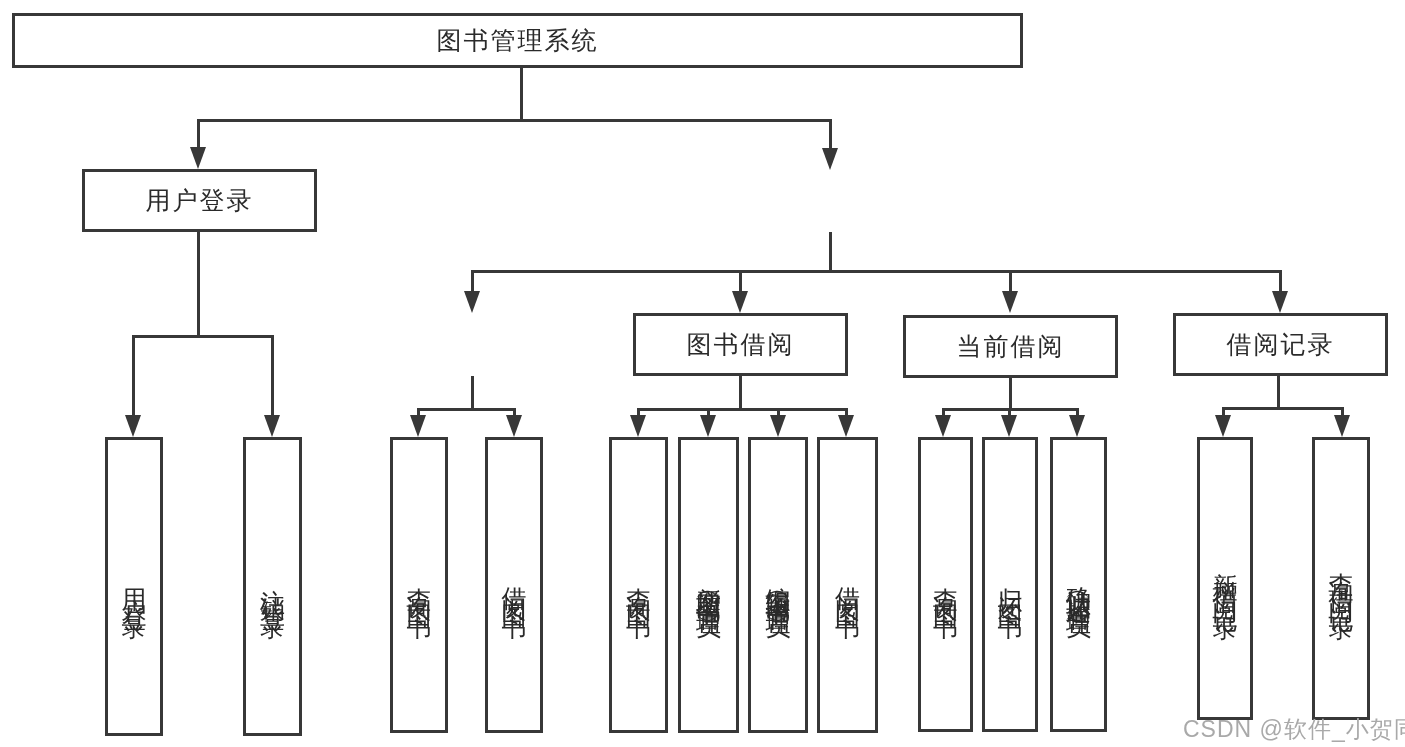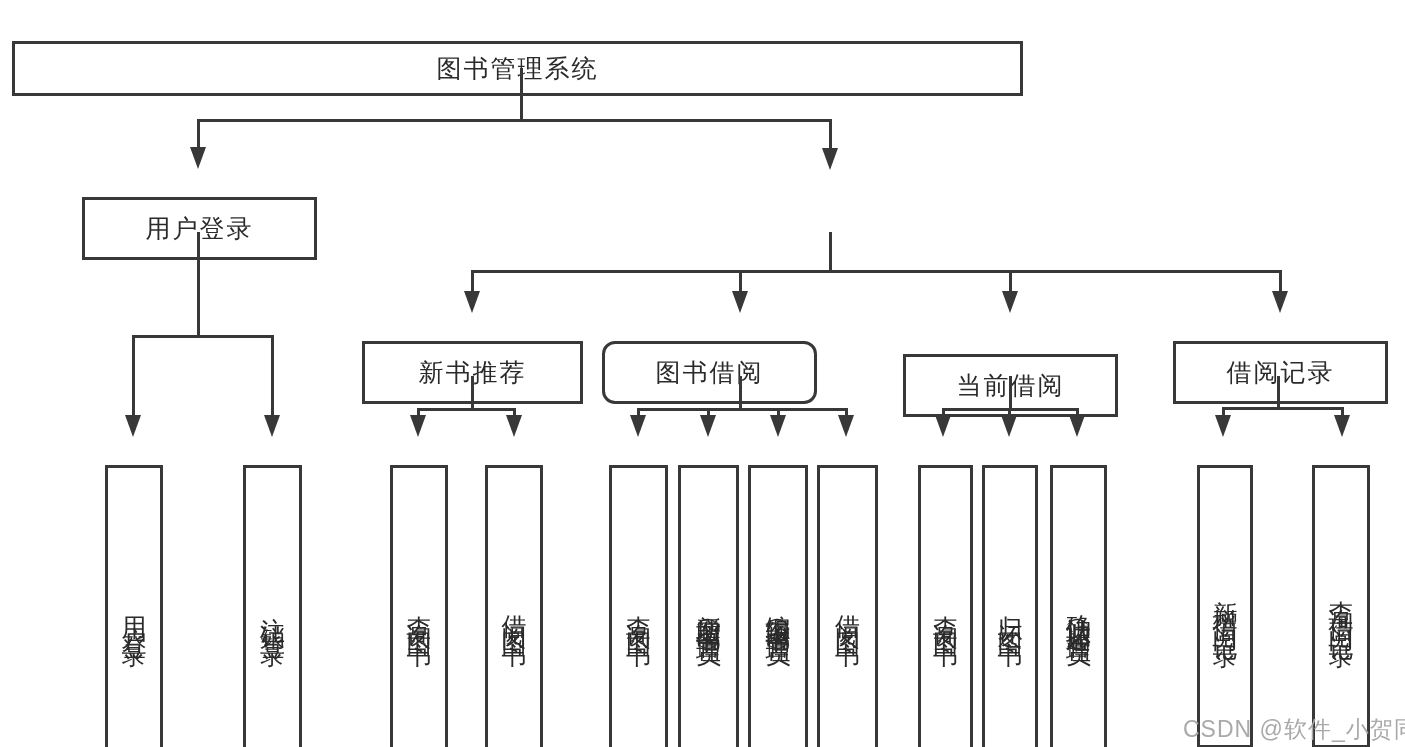--- a/index.html
+++ b/index.html
@@ -5,21 +5,21 @@
   html,body{margin:0;padding:0;background:#fff;}
   .stage{
     position:relative;width:1405px;height:747px;overflow:hidden;
     background:var(--bg,#ffffff);
     font-family:"Liberation Sans","DejaVu Sans",sans-serif;
     color:var(--txt,#2a2a2a);
   }
   .hbox,.vbox{
     position:absolute;box-sizing:border-box;background:#fff;
     border:3px solid var(--line,#383838);
-    display:flex;align-items:center;justify-content:center;margin-top:28px;
+    display:flex;align-items:center;justify-content:center;
   }
   .hbox span{font-size:25px;letter-spacing:2px;line-height:1;white-space:nowrap;}
   .vbox .vtext{
     writing-mode:vertical-rl;text-orientation:mixed;
     font-size:25px;line-height:1;letter-spacing:9px;white-space:nowrap;
   }
   .vbox .vtext.long{letter-spacing:4px;}
   .vline,.hline{position:absolute;background:var(--line,#383838);}
   .vline{width:3px;}
   .hline{height:3px;}
@@ -64,27 +64,24 @@
   <div class="hline" style="left:471px;top:270px;width:810px;"></div>
   <div class="vline" style="left:471px;top:270px;height:23px;"></div>
   <div class="arrow" style="left:464px;top:291px;"></div>
   <div class="vline" style="left:739px;top:270px;height:23px;"></div>
   <div class="arrow" style="left:732px;top:291px;"></div>
   <div class="vline" style="left:1009px;top:270px;height:23px;"></div>
   <div class="arrow" style="left:1002px;top:291px;"></div>
   <div class="vline" style="left:1279px;top:270px;height:23px;"></div>
   <div class="arrow" style="left:1272px;top:291px;"></div>
 
-  <div class="hbox" style="left:362px;top:313px;width:221px;height:63px;">
-    <span>新书推荐</span>
-  </div>
-  <div class="hbox" style="left:602px;top:313px;width:215px;height:63px;border-radius:13px;">
+  <div class="hbox" style="left:633px;top:313px;width:215px;height:63px;">
     <span>图书借阅</span>
   </div>
-  <div class="hbox" style="left:903px;top:326px;width:215px;height:63px;text-align:center;">
+  <div class="hbox" style="left:903px;top:315px;width:215px;height:63px;text-align:center;">
     <span>当前借阅</span>
   </div>
   <div class="hbox" style="left:1173px;top:313px;width:215px;height:63px;">
     <span>借阅记录</span>
   </div>
 
   <div class="vline" style="left:471px;top:376px;height:33px;"></div>
   <div class="hline" style="left:417px;top:408px;width:99px;"></div>
   <div class="vline" style="left:417px;top:408px;height:9px;"></div>
   <div class="arrow" style="left:410px;top:415px;"></div>

